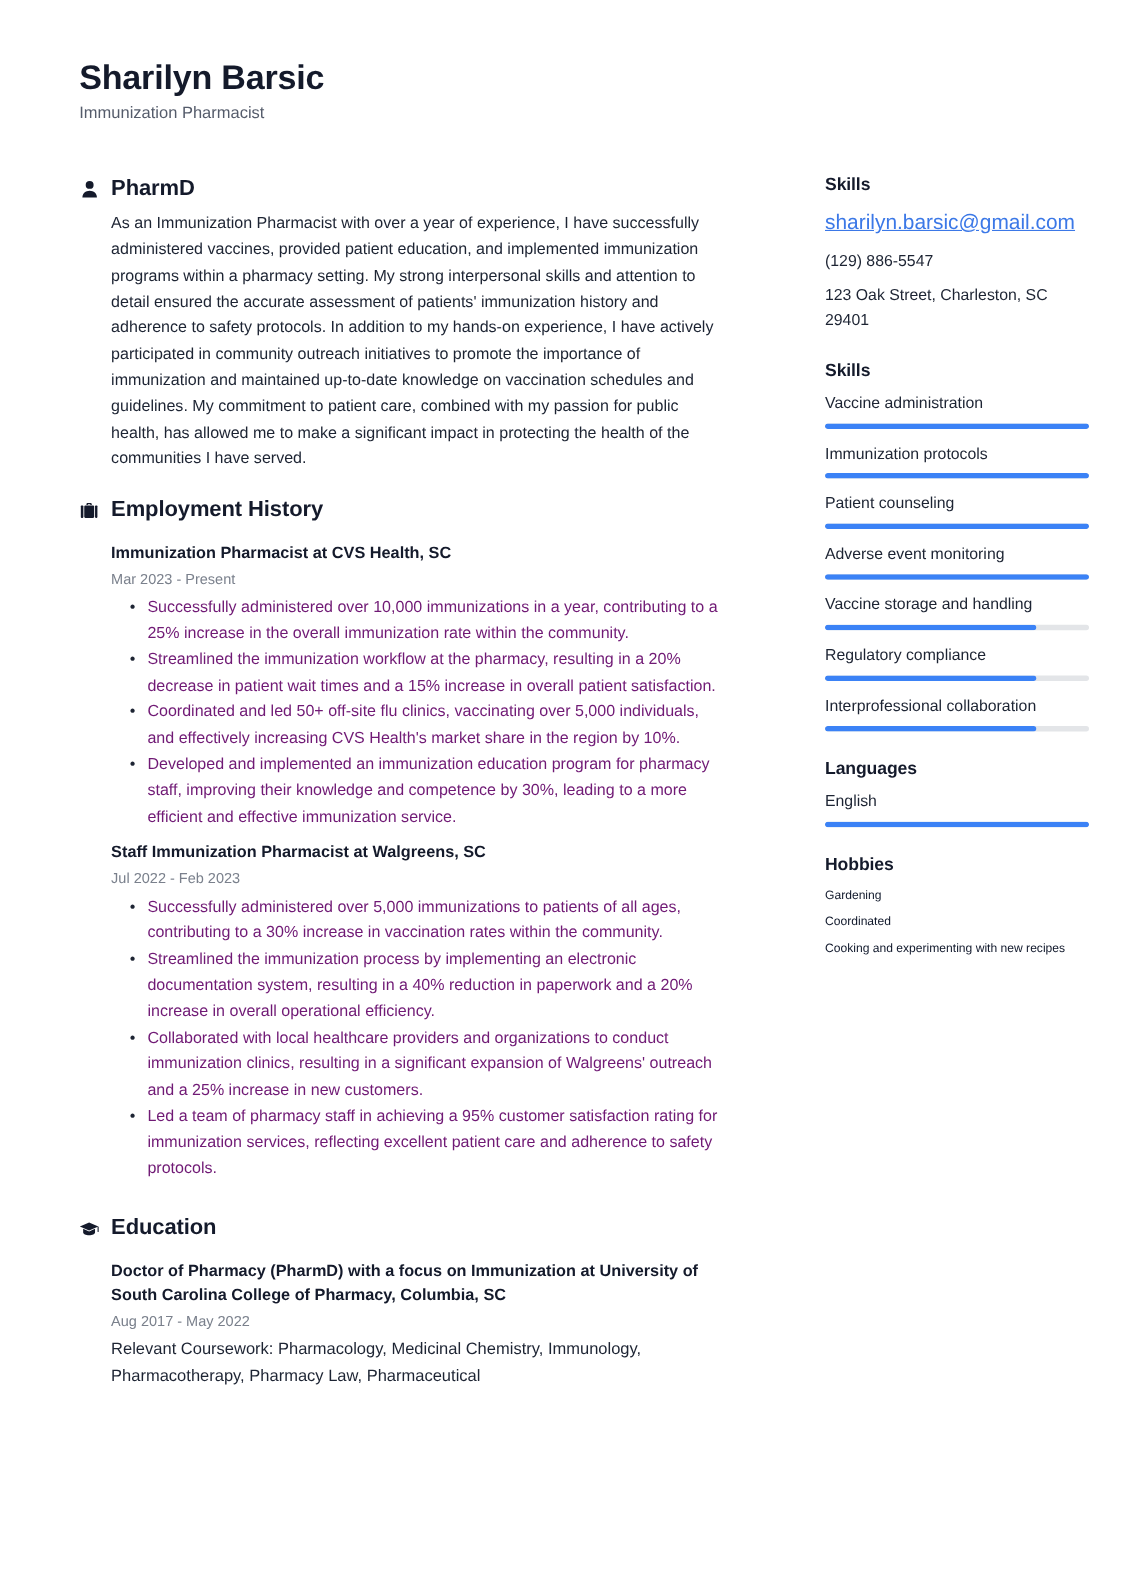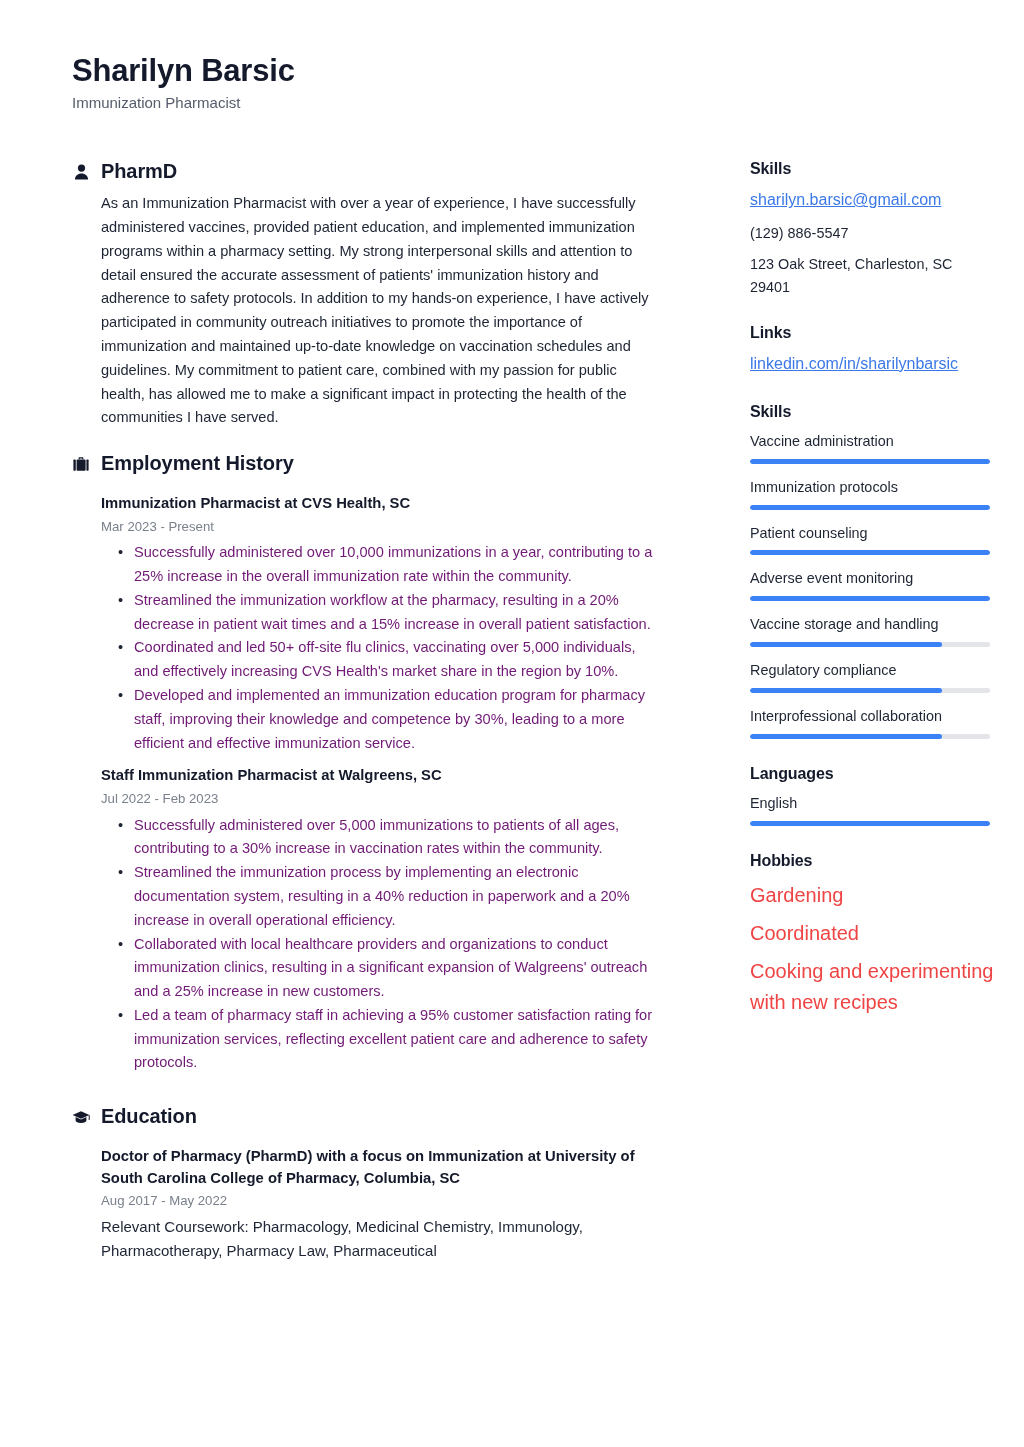--- a/index.html
+++ b/index.html
@@ -99,40 +99,40 @@
   .side-block { margin-bottom:26px; }
   .side-title {
     font-size:16px; font-weight:700; color:#141a2b;
     margin-bottom:10px; letter-spacing:-0.1px;
   }
   .side-line {
     font-size:14.4px; line-height:1.55; color:#1d2433;
     margin-bottom:9px;
   }
   .side-link {
-    font-size:16px; line-height:1.55;
+    font-size:19px; line-height:1.55;
     color:#3b78e7; text-decoration:underline;
     display:inline-block; word-break:break-word;
   }
 
   .meter-item { margin-bottom:13px; }
   .meter-label {
     font-size:14.4px; color:#1d2433; line-height:1.45;
     margin-bottom:7px;
   }
   .meter-track {
     width:240px; height:5px;
     background:#e3e5e8; border-radius:3px;
     overflow:hidden;
   }
   .meter-fill {
     height:5px; background:#3b82f6; border-radius:3px;
   }
 
-  .hobby { font-size:20px; line-height:1.55; color:#ef4444; margin-bottom:7px; }
+  .hobby { font-size:11px; line-height:1.55; color:#0f172a; margin-bottom:7px; }
   .hobby:last-child { margin-bottom:0; }
 </style>
 </head>
 <body>
 
 <div class="page">
   <div class="sheet">
 
     <div>
       <div class="name">Sharilyn Barsic</div>
@@ -219,26 +219,20 @@
 
         <div class="side-block">
           <div class="side-title">Skills</div>
           <div class="side-line">
             <a class="side-link" href="#" style="color: rgb(59, 120, 231);">sharilyn.barsic@gmail.com</a>
           </div>
           <div class="side-line">(129) 886-5547</div>
           <div class="side-line">123 Oak Street, Charleston, SC 29401</div>
         </div>
 
-        <div class="side-block">
-          <div class="side-title">Links</div>
-          <div class="side-line">
-            <a class="side-link" href="#" style="color: rgb(59, 120, 231);">linkedin.com/in/sharilynbarsic</a>
-          </div>
-        </div>
 
         <div class="side-block">
           <div class="side-title">Skills</div>
 
           <div class="meter-item">
             <div class="meter-label">Vaccine administration</div>
             <div class="meter-track">
               <div class="meter-fill" style="width: 100%; background: rgb(59, 130, 246);"></div>
             </div>
           </div>

